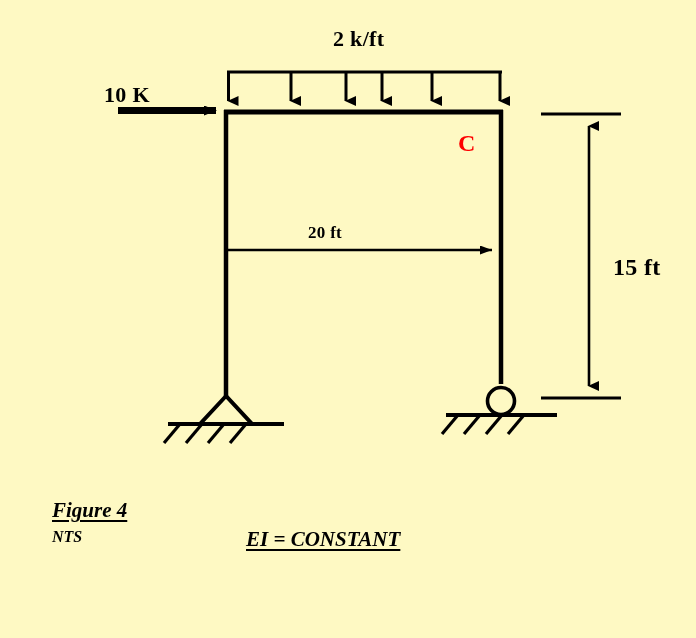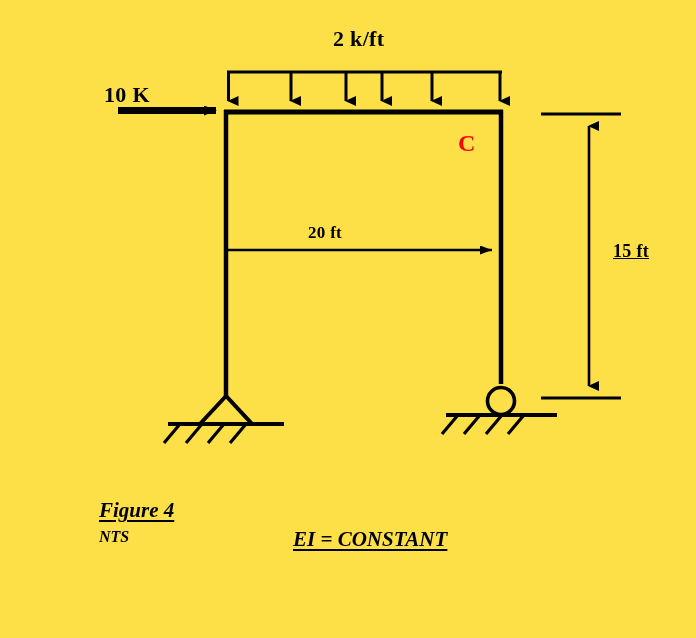--- a/index.html
+++ b/index.html
@@ -4,21 +4,21 @@
 <style>
   html, body {
     margin: 0;
     padding: 0;
     background: #ffffff;
   }
   #canvas {
     position: relative;
     width: 696px;
     height: 638px;
-    background: #fde047;
+    background: #fef9c3;
     overflow: hidden;
     font-family: "Liberation Serif", "DejaVu Serif", serif;
   }
   svg.figure {
     position: absolute;
     left: 0;
     top: 0;
     width: 696px;
     height: 638px;
   }
@@ -30,35 +30,34 @@
     white-space: nowrap;
     line-height: 1;
   }
   .lbl-load-udl { left: 333px; top: 28px; font-size: 22px; letter-spacing: 0.3px; }
   .lbl-load-point { left: 104px; top: 84px; font-size: 22px; letter-spacing: 0.3px; }
   .lbl-node-c {
     left: 458px; top: 131px; font-size: 24px;
     color: #fe0000;
   }
   .lbl-dim-span { left: 308px; top: 224px; font-size: 17px; letter-spacing: 0.3px; }
-  .lbl-dim-height { left: 613px; top: 242px; font-size: 18px; letter-spacing: 0.3px; text-decoration: underline; }
+  .lbl-dim-height { left: 613px; top: 255px; font-size: 24px; letter-spacing: 0.3px; }
 
   .caption {
     position: absolute;
     left: 0; top: 492px;
     width: 696px;
     height: 70px;
   }
   .cap-cell {
     position: absolute;
     font-family: "Liberation Serif", "DejaVu Serif", serif;
     font-weight: bold;
     white-space: nowrap;
     line-height: 1;
-    margin-left: 47px;
   }
   .cap-figure {
     left: 52px; top: 8px;
     font-style: italic;
     font-size: 21px;
     color: #000000;
     text-decoration: underline;
     text-decoration-thickness: 2px;
     text-underline-offset: 3px;
   }

